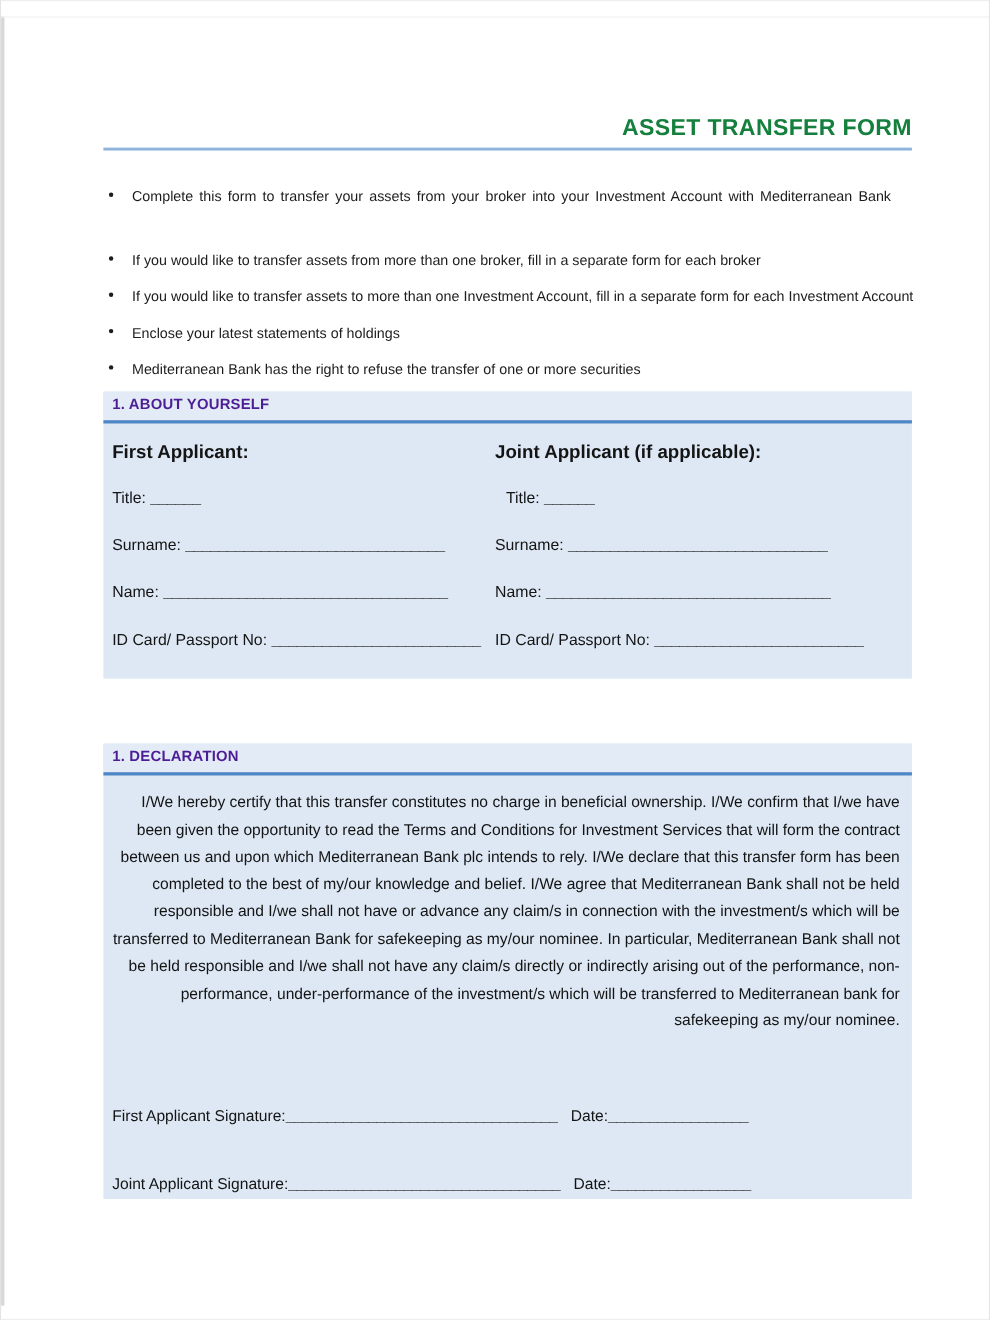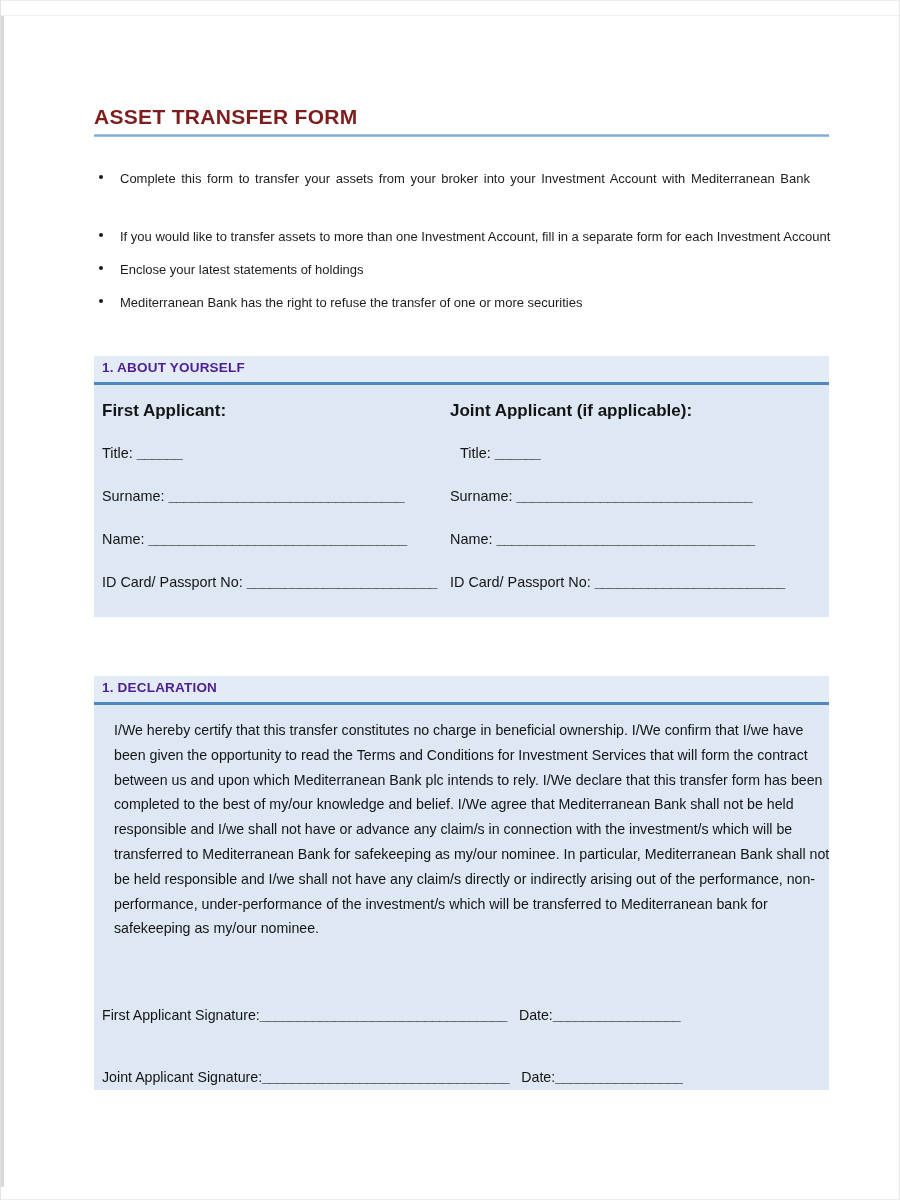--- a/index.html
+++ b/index.html
@@ -48,25 +48,25 @@
     left: 0; top: 0;
     width: 900px;
   }
 
   
   .doc-title {
     position: absolute;
     left: 93px;
     top: 104px;
     width: 735px;
-    text-align: left;
+    text-align: right;
     font-size: 21px;
     font-weight: bold;
     letter-spacing: 0.3px;
-    color: #7f1d1d;
+    color: #15803d;
   }
   .title-rule {
     position: absolute;
     left: 93px;
     top: 133px;
     width: 735px;
     height: 3px;
     background: linear-gradient(to bottom, #b9d2ea 0%, #7fa9d4 50%, #aecae6 100%);
   }
 
@@ -167,27 +167,27 @@
   .col-left.r-title  { left: 8px; }
   .col-right.r-title { left: 366px; }
   .col-right.applicant-head { left: 356px; }
 
   
   #section-declaration { top: 675px; }
   #section-declaration .section-body { height: 385px; }
 
   .declaration-text {
     position: absolute;
-    left: 20px;
+    left: 8px;
     top: 13px;
     width: 716px;
     font-size: 14.2px;
     line-height: 24.8px;
     color: #141414;
-    text-align: left;
+    text-align: right;
   }
 
   .sig-row {
     position: absolute;
     left: 8px;
     font-size: 14.2px;
     color: #141414;
     white-space: nowrap;
   }
   .sig-first { top: 302px; }
@@ -203,20 +203,24 @@
     <div class="doc-title">ASSET TRANSFER FORM</div>
     <div class="title-rule"></div>
 
     <div class="intro">
       <div class="bullet-row justify">
         <span class="dot"></span>
         <span class="btext">Complete this form to transfer your assets from your broker into your Investment Account with Mediterranean Bank</span>
       </div>
       <div class="bullet-row">
         <span class="dot"></span>
+        <span class="btext">If you would like to transfer assets from more than one broker, fill in a separate form for each broker</span>
+      </div>
+      <div class="bullet-row">
+        <span class="dot"></span>
         <span class="btext">If you would like to transfer assets to more than one Investment Account, fill in a separate form for each Investment Account</span>
       </div>
       <div class="bullet-row">
         <span class="dot"></span>
         <span class="btext">Enclose your latest statements of holdings</span>
       </div>
       <div class="bullet-row">
         <span class="dot"></span>
         <span class="btext">Mediterranean Bank has the right to refuse the transfer of one or more securities</span>
       </div>

